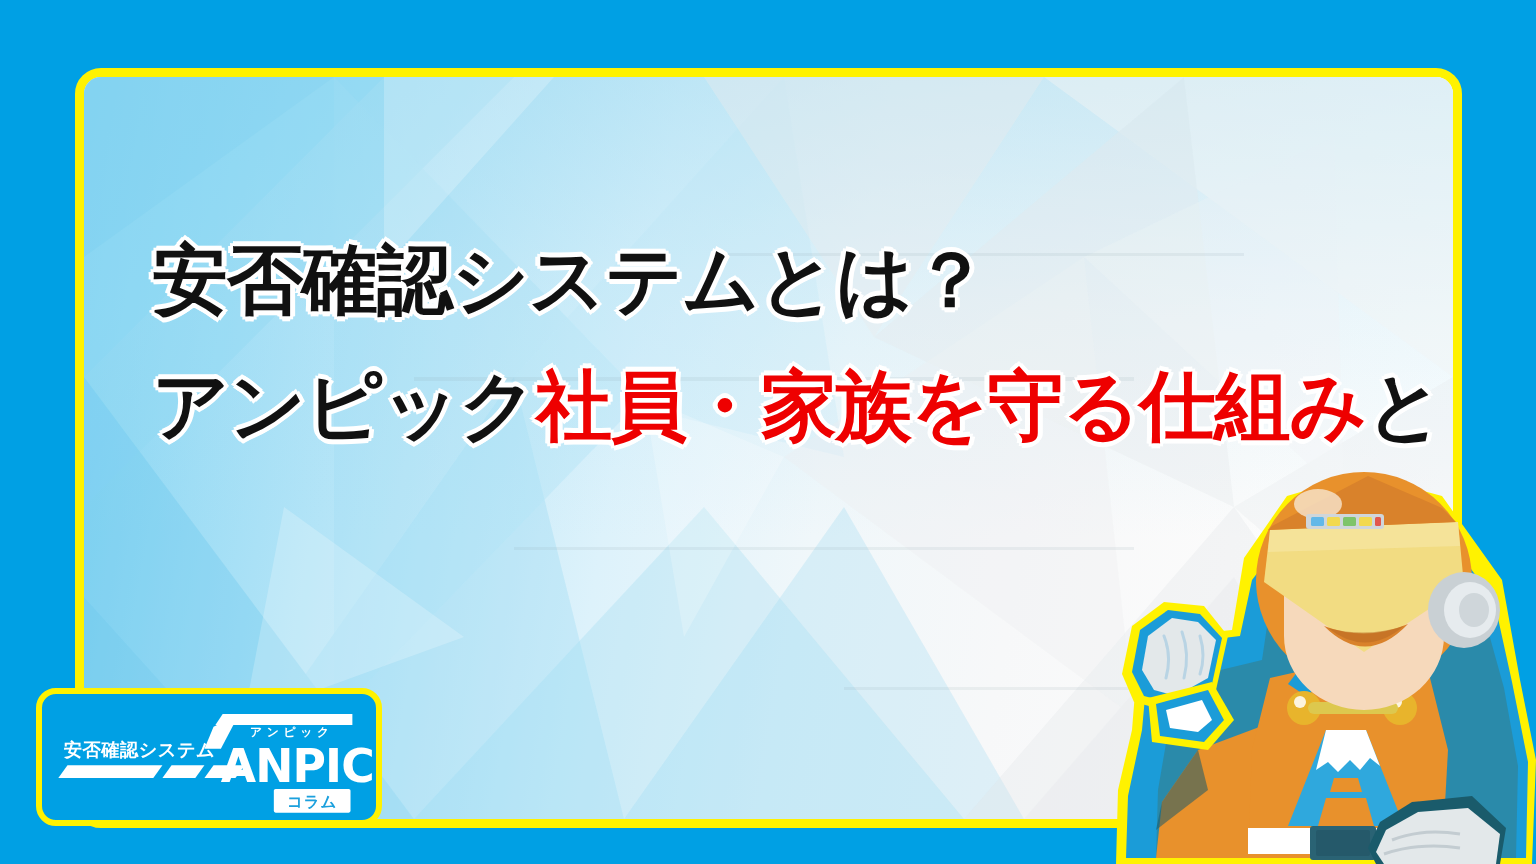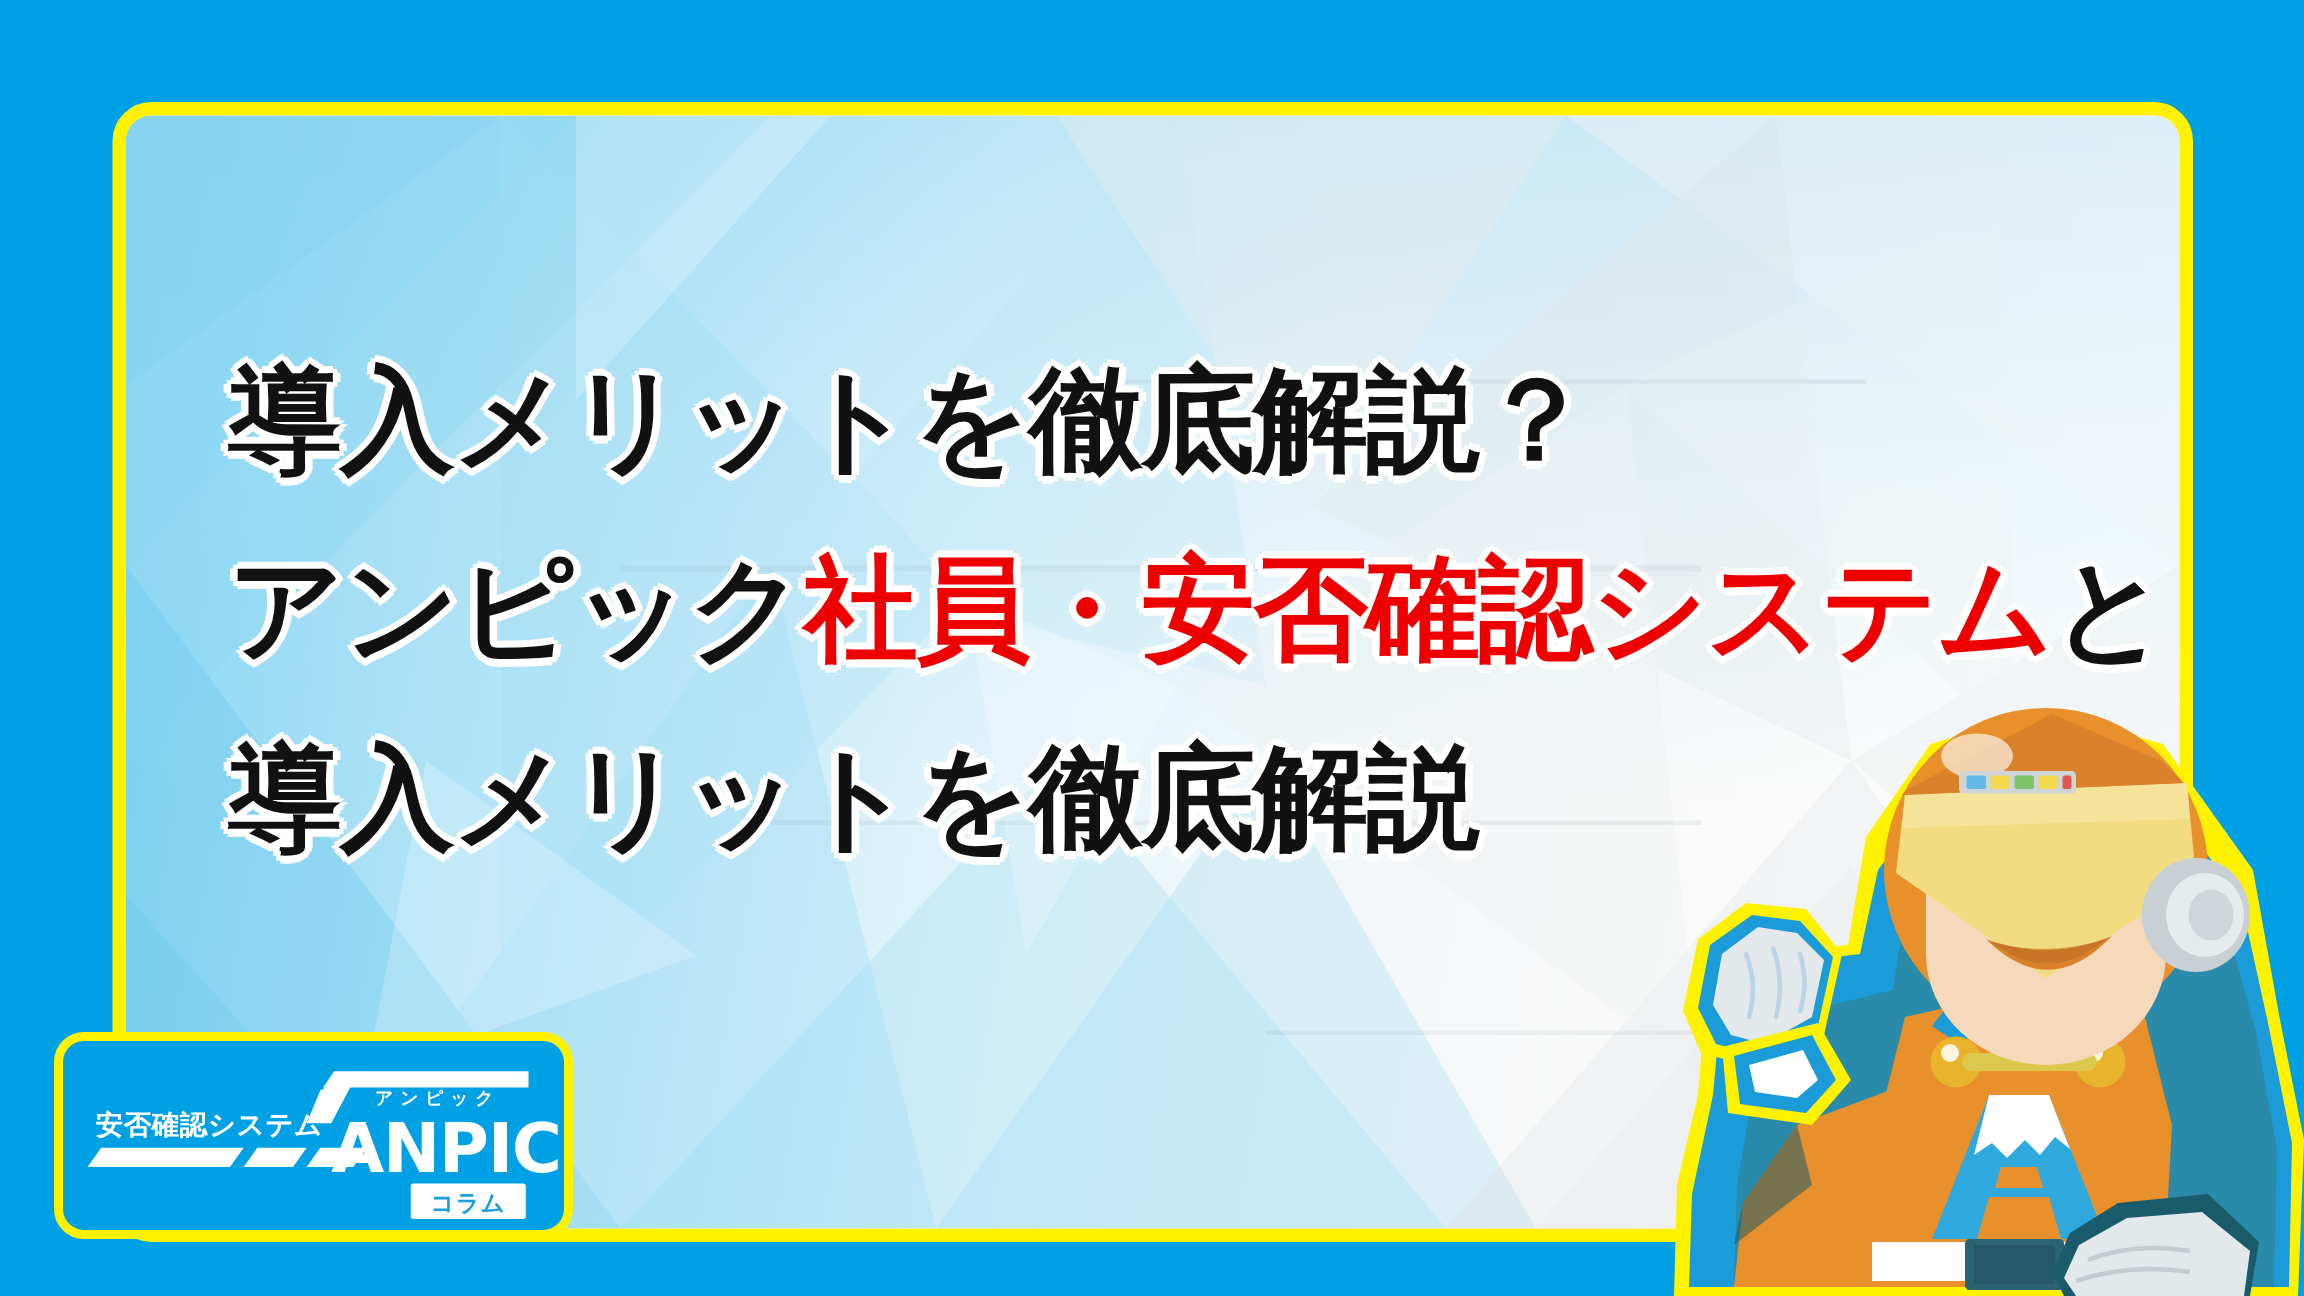--- a/index.html
+++ b/index.html
@@ -144,27 +144,24 @@
           <rect x="330" y="300" width="720" height="4"></rect>
           <rect x="430" y="470" width="620" height="3"></rect>
           <rect x="640" y="176" width="520" height="3"></rect>
           <rect x="760" y="610" width="600" height="3"></rect>
         </g>
       </svg>
     </div>
 
     <div id="headline">
       <div class="hl-line">
-        <span>導入メリットを徹底解説？</span>
+        <span>安否確認システムとは？</span>
       </div>
       <div class="hl-line">
-        <span>アンピック</span><span class="hl-em">社員・安否確認システム</span><span>と</span>
-      </div>
-      <div class="hl-line">
-        <span>導入メリットを徹底解説</span>
+        <span>アンピック</span><span class="hl-em">社員・家族を守る仕組み</span><span>と</span>
       </div>
     </div>
 
   </div>
 
   <div id="logo-badge">
     <svg viewBox="0 0 346 138" preserveAspectRatio="xMidYMid meet">
 
       <text x="14" y="68" font-family="'DejaVu Sans','Liberation Sans',sans-serif" font-size="20" font-weight="bold" fill="#ffffff" letter-spacing="0.5">安否確認システム</text>
 

